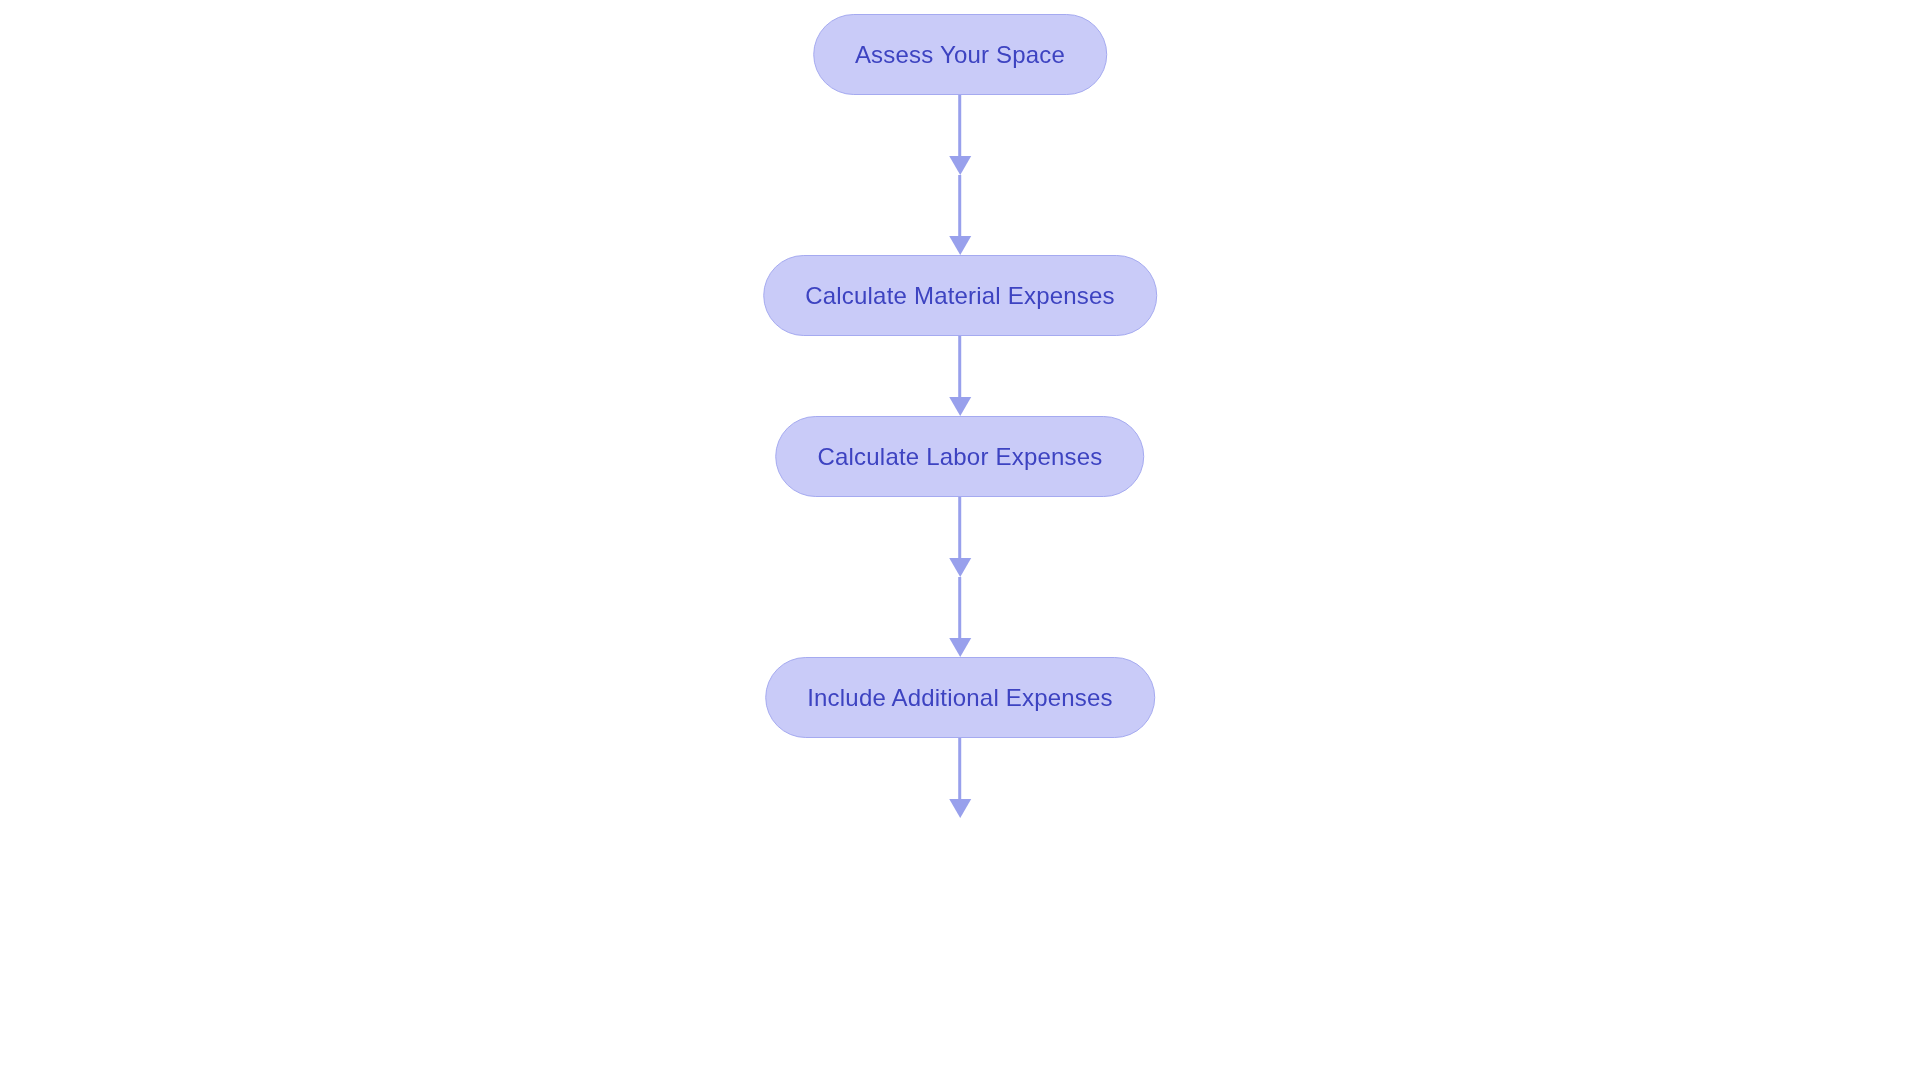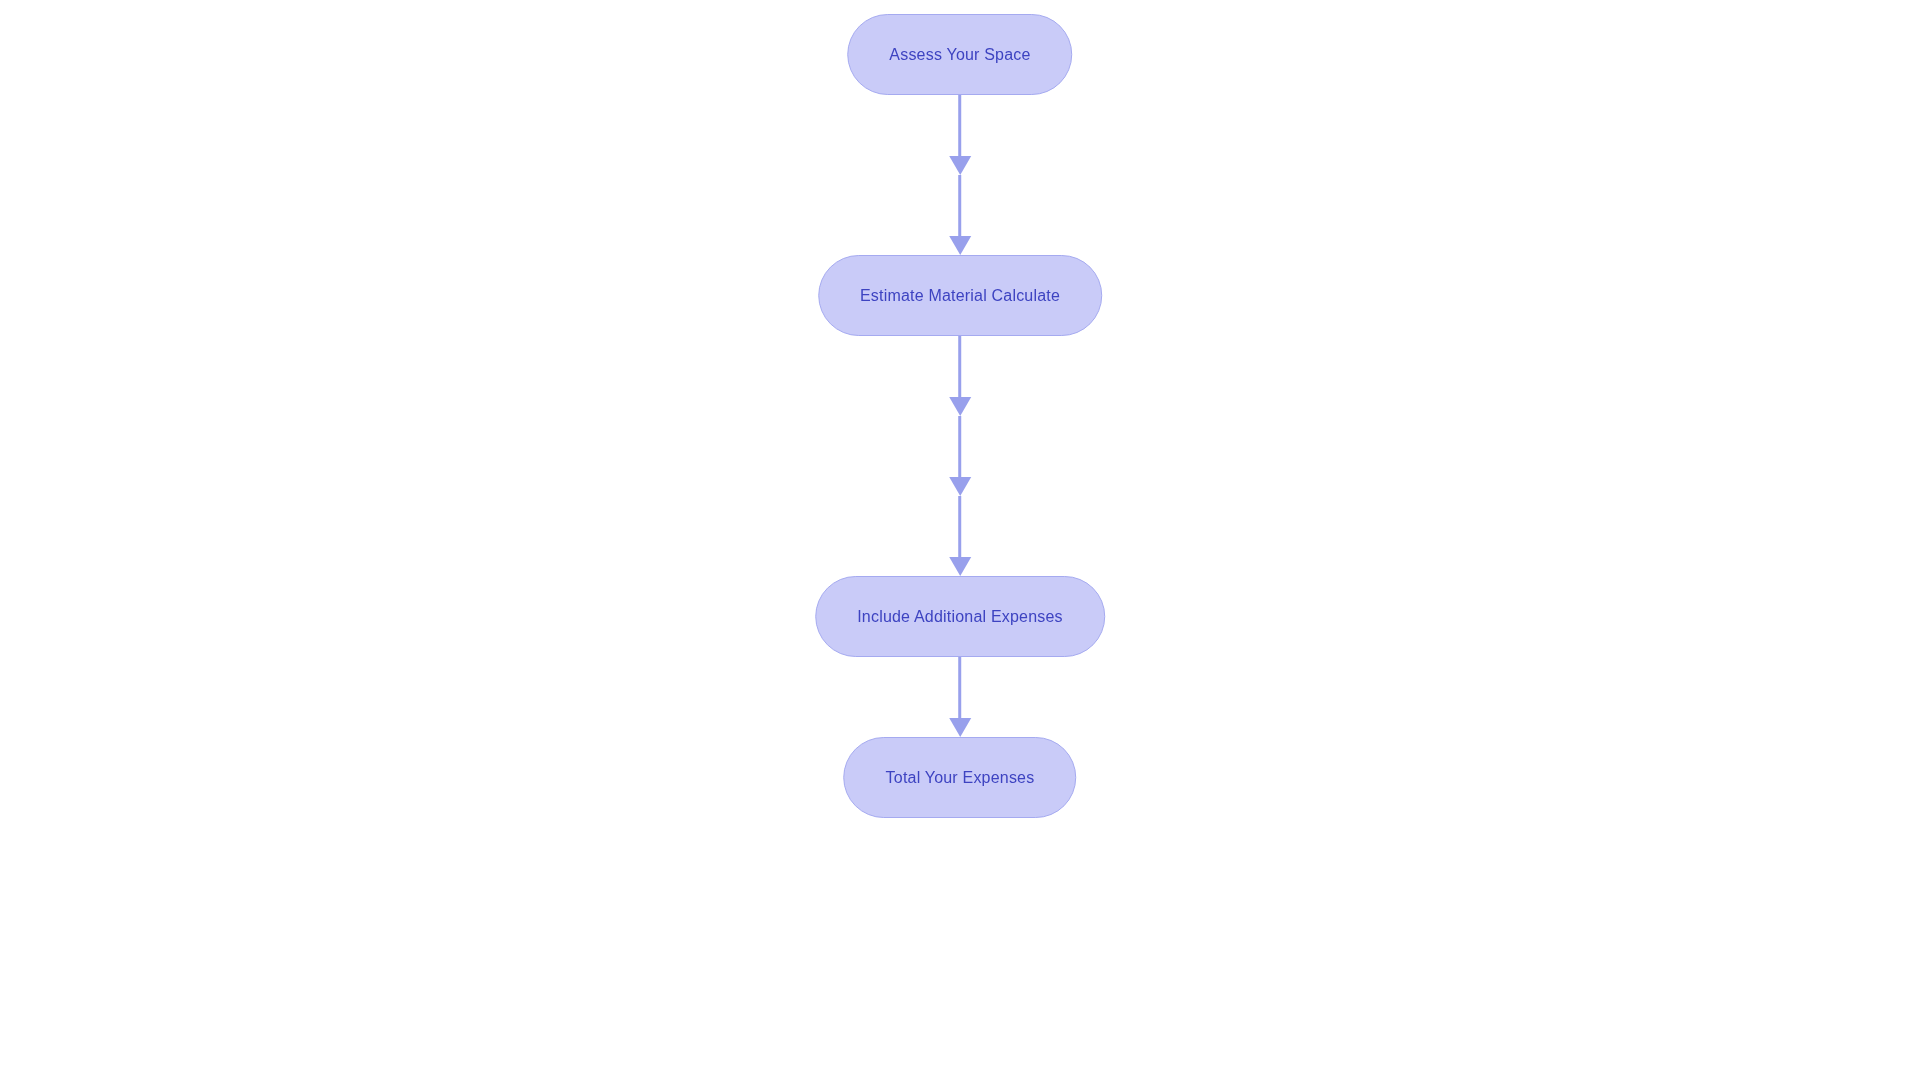--- a/index.html
+++ b/index.html
@@ -32,21 +32,21 @@
     flex-direction: column;
     align-items: center;
   }
   .node {
     height: 81px;
     padding: 0 41px;
     border-radius: 41px;
     background: var(--node-fill);
     border: 1px solid var(--node-border);
     color: var(--node-text);
-    font-size: 16px;
+    font-size: 24px;
     font-weight: 500;
     letter-spacing: 0.2px;
     display: flex;
     align-items: center;
     justify-content: center;
     white-space: nowrap;
   }
   .arrow {
     height: 80px;
     display: flex;
@@ -81,28 +81,31 @@
       <div class="arrow-head"></div>
     </div>
 
 
     <div class="arrow">
       <div class="arrow-line"></div>
       <div class="arrow-head"></div>
     </div>
 
     <div class="node">
-        <span>Estimate Material Calculate</span>
+        <span>Calculate Material Expenses</span>
       </div>
 
     <div class="arrow">
       <div class="arrow-line"></div>
       <div class="arrow-head"></div>
     </div>
 
+    <div class="node">
+        <span>Calculate Labor Expenses</span>
+      </div>
 
     <div class="arrow">
       <div class="arrow-line"></div>
       <div class="arrow-head"></div>
     </div>
 
 
     <div class="arrow">
       <div class="arrow-line"></div>
       <div class="arrow-head"></div>
@@ -110,18 +113,15 @@
 
     <div class="node">
         <span>Include Additional Expenses</span>
       </div>
 
     <div class="arrow">
       <div class="arrow-line"></div>
       <div class="arrow-head"></div>
     </div>
 
-    <div class="node">
-        <span>Total Your Expenses</span>
-      </div>
 
   </div>
 </div>
 
 </body></html>

